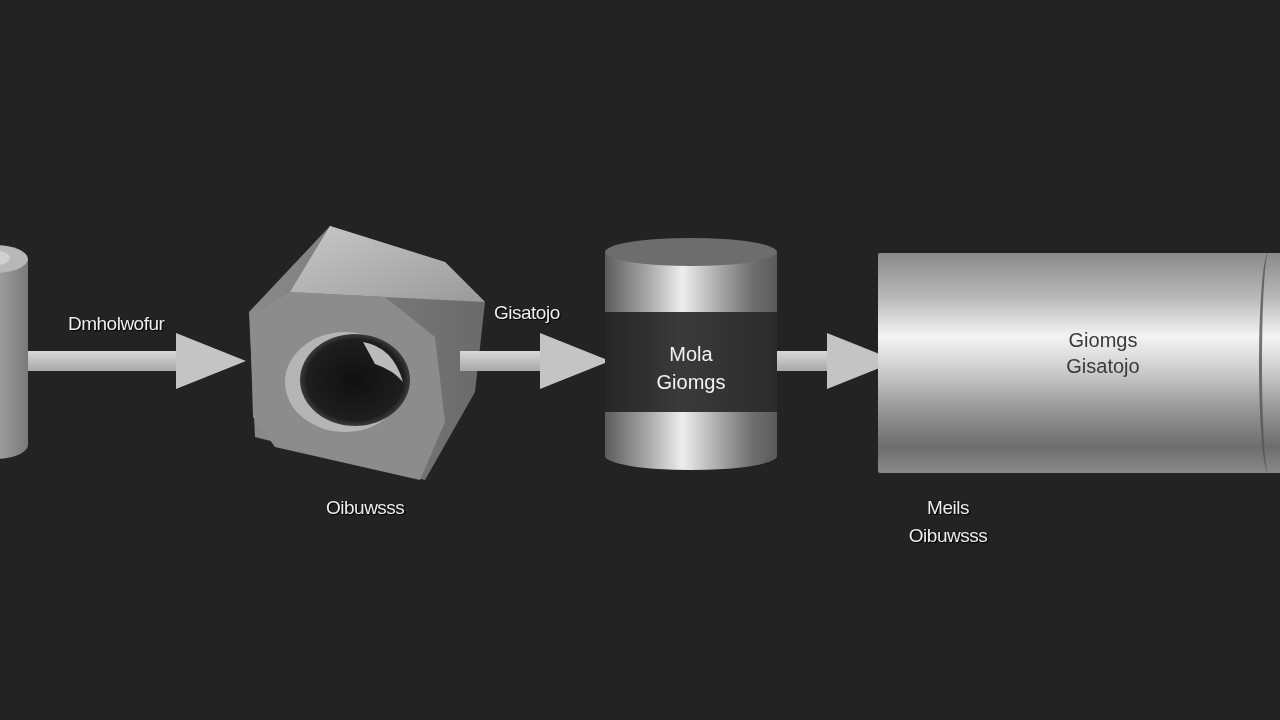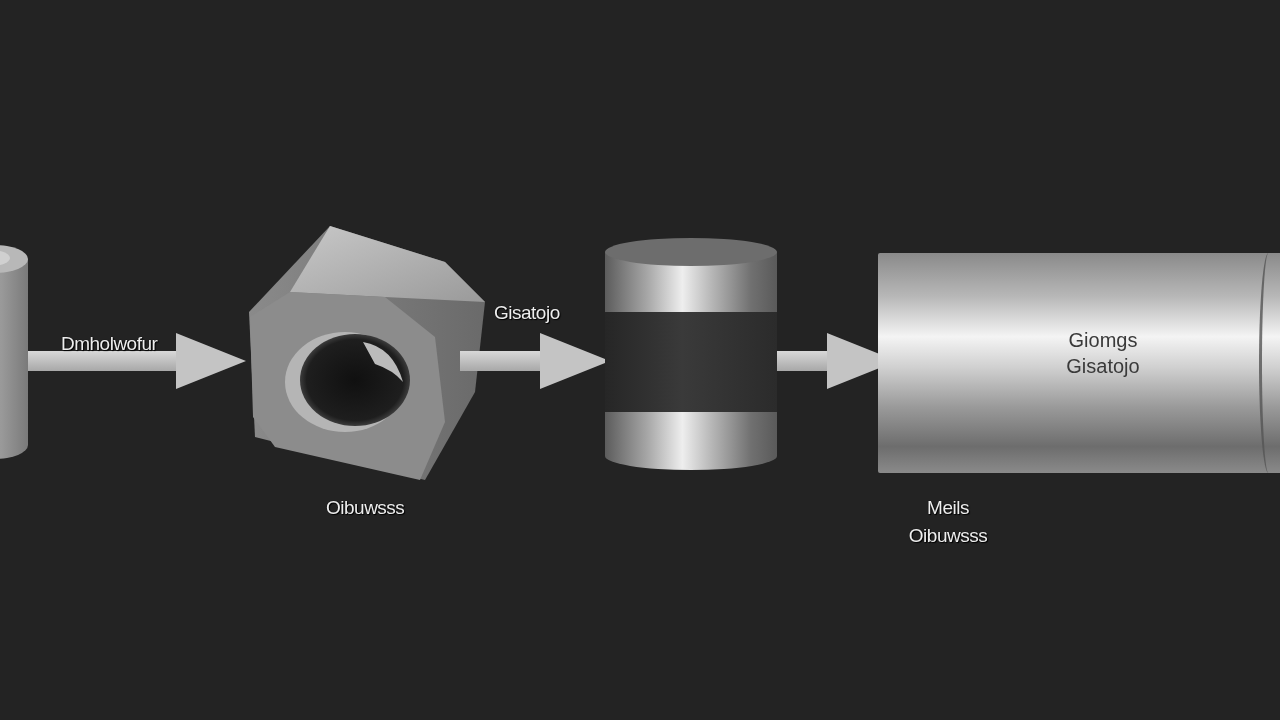--- a/index.html
+++ b/index.html
@@ -17,21 +17,21 @@
 <div class="abs" style="left:-40px; top:245px; width:68px; height:230px;">
   <div class="abs" style="left:0; top:14px; width:68px; height:200px; background:linear-gradient(90deg,#5a5a5a,#9a9a9a 60%,#7a7a7a); border-radius:0 0 34px 34px / 0 0 14px 14px;"></div>
   <div class="abs" style="left:0; top:0; width:68px; height:28px; border-radius:50%; background:#b8b8b8;"></div>
   <div class="abs" style="left:10px; top:5px; width:40px; height:16px; border-radius:50%; background:#d0d0d0;"></div>
 </div>
 
 <div class="abs" style="left:28px; top:333px;">
   <div class="abs arrow-shaft" style="left:0; top:18px; width:150px; background:linear-gradient(180deg,#d8d8d8,#a8a8a8);"></div>
   <div class="abs arrow-head" style="left:148px; top:0;"></div>
 </div>
-<div class="abs lbl" style="left:61px; top:313px;margin-top:20px;">Dmholwofur</div>
+<div class="abs lbl" style="left:68px; top:313px;">Dmholwofur</div>
 
 <svg class="abs" style="left:245px; top:222px;" width="250" height="265" viewBox="0 0 250 265">
   <defs>
     <linearGradient id="nutTop" x1="0" y1="0" x2="1" y2="1">
       <stop offset="0" stop-color="#c8c8c8"></stop>
         <stop offset="1" stop-color="#9a9a9a"></stop>
     </linearGradient>
     <linearGradient id="nutSide" x1="0" y1="0" x2="1" y2="0">
       <stop offset="0" stop-color="#8a8a8a"></stop>
         <stop offset="1" stop-color="#6a6a6a"></stop>
@@ -54,20 +54,24 @@
 <div class="abs" style="left:460px; top:333px;">
   <div class="abs arrow-shaft" style="left:0; top:18px; width:84px; background:linear-gradient(180deg,#d8d8d8,#a8a8a8);"></div>
   <div class="abs arrow-head" style="left:80px; top:0;"></div>
 </div>
 <div class="abs lbl" style="left:494px; top:302px;">Gisatojo</div>
 
 <div class="abs" style="left:605px; top:238px; width:172px; height:244px;">
   <div class="abs" style="left:0; top:14px; width:172px; height:218px; border-radius:0 0 86px 86px / 0 0 14px 14px; background:linear-gradient(90deg,#5c5c5c 0%,#a8a8a8 25%,#eeeeee 45%,#bdbdbd 60%,#707070 85%,#5a5a5a 100%);"></div>
   <div class="abs" style="left:0; top:74px; width:172px; height:100px; background:linear-gradient(90deg,#262626,#3a3a3a 45%,#2b2b2b);"></div>
   <div class="abs" style="left:0; top:0; width:172px; height:28px; border-radius:50%; background:#6d6d6d;"></div>
+  <div class="abs inner-lbl" style="left:0; top:102px; width:172px;">
+    <div>Mola</div>
+    <div>Giomgs</div>
+  </div>
 </div>
 
 <div class="abs" style="left:777px; top:333px;">
   <div class="abs arrow-shaft" style="left:0; top:18px; width:54px; background:linear-gradient(180deg,#d8d8d8,#a8a8a8);"></div>
   <div class="abs arrow-head" style="left:50px; top:0;"></div>
 </div>
 
 <div class="abs" style="left:878px; top:253px; width:420px; height:220px; background:linear-gradient(180deg,#8a8a8a 0%,#b8b8b8 20%,#f4f4f4 38%,#d0d0d0 52%,#9a9a9a 70%,#6d6d6d 88%,#8a8a8a 100%); border-radius:2px;">
   <div class="abs" style="right:20px; top:0; width:16px; height:220px; border-left:3px solid #555; border-radius:50% 0 0 50% / 50% 0 0 50%; opacity:0.8;"></div>
   <div class="abs big-lbl" style="left:150px; top:74px; width:150px;">

